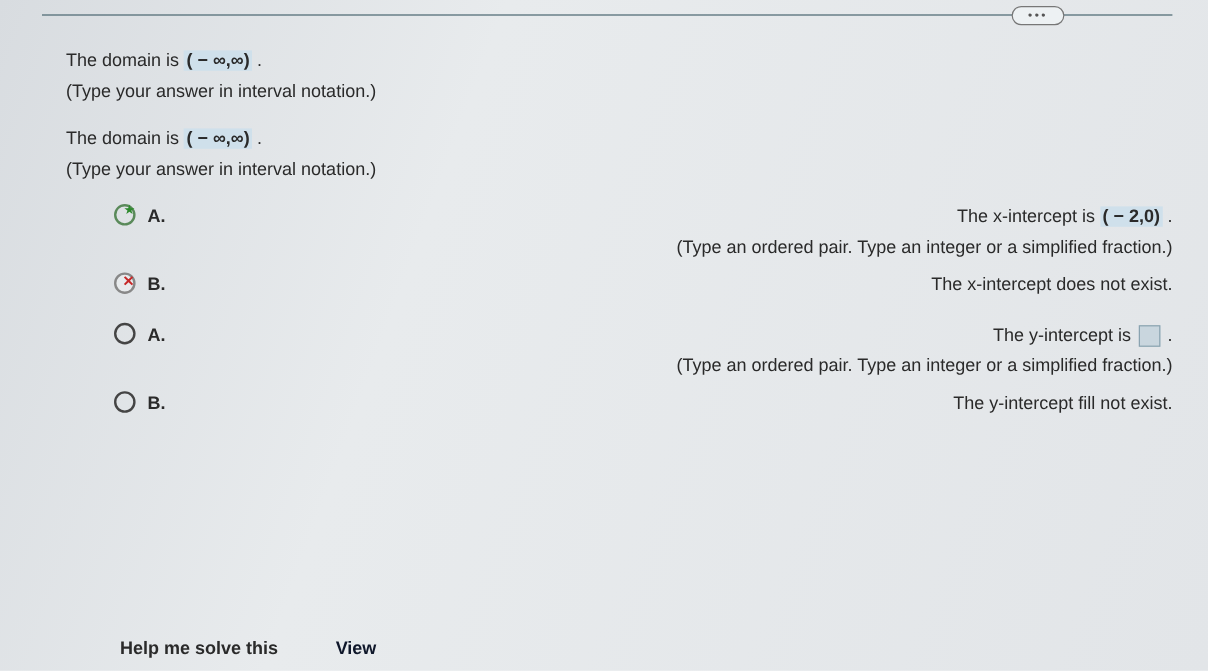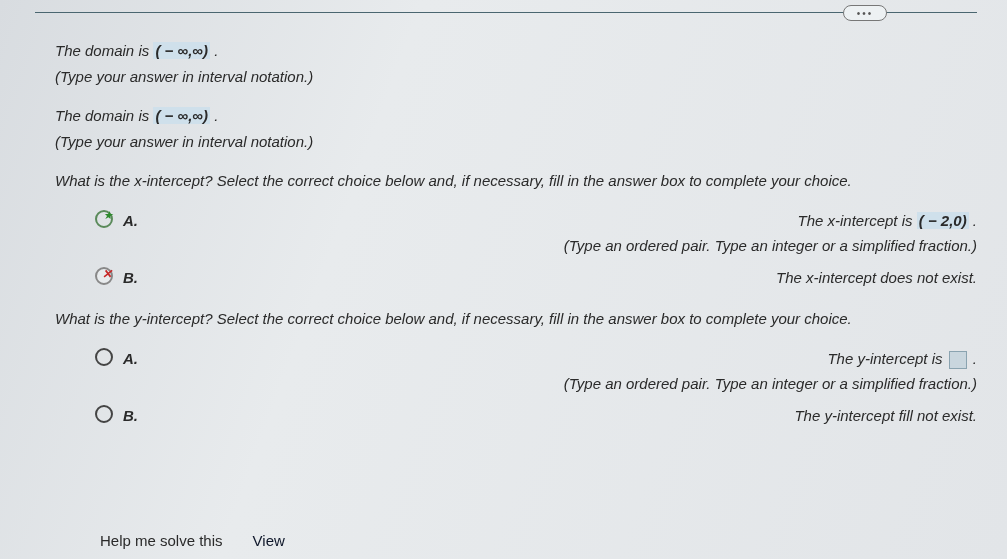--- a/index.html
+++ b/index.html
@@ -37,21 +37,20 @@
       font-size: 10px;
       color: #555;
     }
     .content {
       position: absolute;
       top: 38px;
       left: 55px;
       right: 30px;
       font-size: 15px;
       line-height: 1.7;
-      font-style: italic;
     }
     .block { margin-bottom: 14px; }
     .answer-highlight {
       background: #cfe0eb;
       padding: 0 2px;
       font-weight: bold;
     }
     .options { padding-left: 40px; margin-top: 8px; margin-bottom: 16px; }
     .option-row { display: flex; align-items: flex-start; gap: 8px; margin-bottom: 6px; }
     .marker { width: 20px; height: 20px; flex-shrink: 0; position: relative; top: 2px; }
@@ -103,24 +102,24 @@
       width: 18px; height: 18px;
       background: #c9d6de;
       border: 1px solid #8aa3b0;
       vertical-align: middle;
       margin: 0 2px;
     }
     .footer {
       position: absolute;
       bottom: 10px;
       left: 100px;
-      font-weight: normal;
+      font-weight: bold;
       font-size: 15px;
       display: flex;
-      gap: 30px;
+      gap: 48px;
     }
     .faded { color: #0f172a; }
   </style>
 </head>
 <body>
 
 <div class="divider"></div>
 <div class="pill">•••</div>
 
 <div class="content">
@@ -132,41 +131,39 @@
     <span>(Type your answer in interval notation.)</span>
   </div>
 
   <div class="block">
     <span>The domain is </span>
     <span class="answer-highlight">( − ∞,∞)</span>
     <span> .</span><br>
     <span>(Type your answer in interval notation.)</span>
   </div>
 
-  <div class="block">What is the x-intercept? Select the correct choice below and, if necessary, fill in the answer box to complete your choice.</div>
 
   <div class="options">
     <div class="option-row">
       <span class="marker correct"></span>
       <span class="opt-label">A.</span>
       <span class="opt-body">
         <span>The x-intercept is </span>
         <span class="answer-highlight">( − 2,0)</span>
         <span> .</span>
         <span class="sub-instruction">(Type an ordered pair. Type an integer or a simplified fraction.)</span>
       </span>
     </div>
     <div class="option-row">
       <span class="marker wrong"></span>
       <span class="opt-label">B.</span>
       <span class="opt-body">The x-intercept does not exist.</span>
     </div>
   </div>
 
-  <div class="block">What is the y-intercept? Select the correct choice below and, if necessary, fill in the answer box to complete your choice.</div>
 
   <div class="options">
     <div class="option-row">
       <span class="marker open"></span>
       <span class="opt-label">A.</span>
       <span class="opt-body">
         <span>The y-intercept is </span>
         <span class="blank-box"></span>
         <span>.</span>
         <span class="sub-instruction">(Type an ordered pair. Type an integer or a simplified fraction.)</span>

